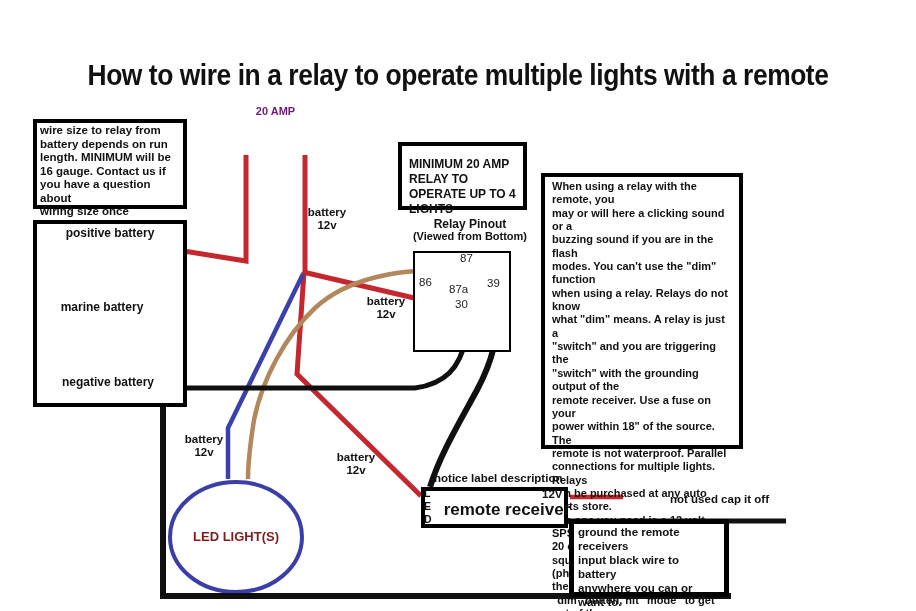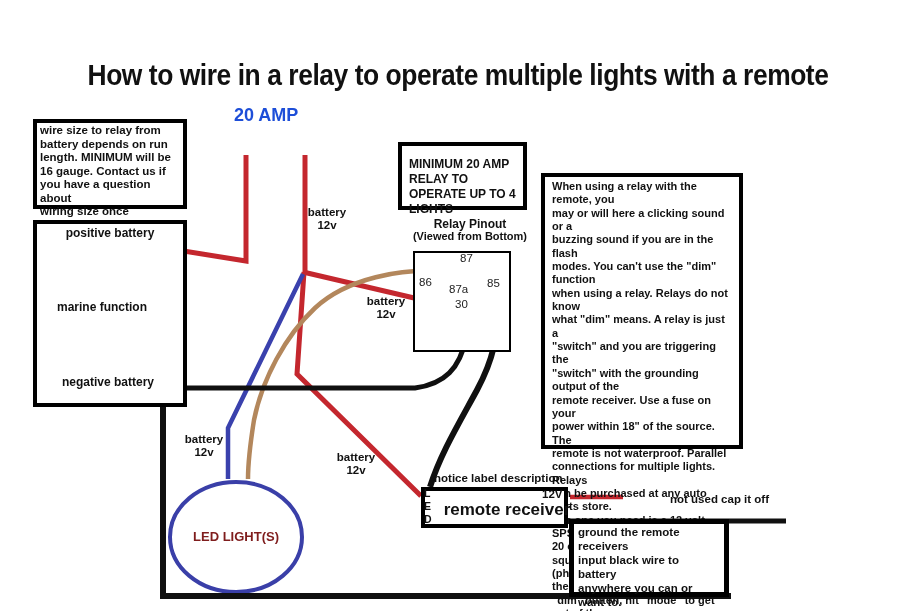--- a/index.html
+++ b/index.html
@@ -10,21 +10,21 @@
   .multi{white-space:pre-line;}
   .ctr{text-align:center;}
   .box{position:absolute;border:4px solid #000;background:#fff;box-sizing:border-box;}
   #title{left:0;right:0;top:58px;text-align:center;font-size:30px;font-weight:bold;
          transform:scaleX(0.88);transform-origin:50% 50%;letter-spacing:-0.5px;}
   #wire-note{left:33px;top:119px;width:154px;height:90px;}
   #wire-note .txt{font-size:11.5px;line-height:13.5px;font-weight:bold;padding:1px 3px;white-space:pre-line;}
   #battery-box{left:33px;top:220px;width:154px;height:187px;}
   #fuse-box{left:234px;top:125px;width:83px;height:28px;}
   #fuse-box .txt{font-size:12px;font-weight:bold;text-align:center;line-height:20px;}
-  #fuse-rating{left:234px;top:105px;width:83px;font-size:18px;color:#1d4ed8;}
+  #fuse-rating{left:234px;top:105px;width:83px;text-align:center;font-size:11px;color:#701a75;}
   #relay-note{left:398px;top:142px;width:129px;height:68px;}
   #relay-note .txt{font-size:12px;line-height:15px;font-weight:bold;padding:11px 7px;white-space:pre-line;}
   #relay-box{left:413px;top:251px;width:98px;height:101px;border-width:2px;}
   .pin{position:absolute;font-size:11.5px;font-weight:normal;color:#222;}
   #info-box{left:541px;top:173px;width:202px;height:276px;}
   #info-box .txt{font-size:11px;line-height:13.35px;font-weight:bold;padding:3px 7px;white-space:pre-line;}
   #receiver-box{left:421px;top:487px;width:147px;height:41px;}
   #ground-box{left:569px;top:519px;width:160px;height:78px;border-width:5px;}
   #ground-box .txt{font-size:11.5px;line-height:14px;font-weight:bold;padding:1px 4px;white-space:pre-line;}
   .b12{width:50px;text-align:center;font-size:11.5px;line-height:13px;}
@@ -69,39 +69,39 @@
     <div class="txt">wire size to relay from
 battery depends on run
 length. MINIMUM will be
 16 gauge.  Contact us if
 you have a question about
 wiring size once extended</div>
   </div>
 
   <div id="battery-box" class="box"></div>
   <div class="lbl ctr" style="left:48px;top:226px;width:124px;font-size:12px;">positive battery</div>
-  <div class="lbl ctr" style="left:40px;top:300px;width:124px;font-size:12px;">marine function</div>
+  <div class="lbl ctr" style="left:40px;top:300px;width:124px;font-size:12px;">marine battery</div>
   <div class="lbl ctr" style="left:46px;top:375px;width:124px;font-size:12px;">negative battery</div>
 
   <div id="fuse-rating" class="lbl">20 AMP</div>
 
   <div id="relay-note" class="box">
     <div class="txt">MINIMUM 20 AMP
 RELAY TO
 OPERATE UP TO 4
 LIGHTS</div>
   </div>
 
   <div class="lbl ctr" style="left:405px;top:217px;width:130px;font-size:12px;">Relay Pinout</div>
   <div class="lbl ctr" style="left:399px;top:230px;width:142px;font-size:11px;">(Viewed from Bottom)</div>
   <div id="relay-box" class="box"></div>
   <div class="pin" style="left:460px;top:252px;">87</div>
   <div class="pin" style="left:419px;top:276px;">86</div>
   <div class="pin" style="left:449px;top:283px;">87a</div>
-  <div class="pin" style="left:487px;top:277px;">85</div>
+  <div class="pin" style="left:487px;top:277px;">39</div>
   <div class="pin" style="left:455px;top:298px;">30</div>
 
   <div id="info-box" class="box">
     <div class="txt">When using a relay with the remote, you
 may or will here a clicking sound or a
 buzzing sound if you are in the flash
 modes.  You can't use the "dim" function
 when using a relay.  Relays do not know
 what "dim" means.  A relay is just a
 "switch" and you are triggering the

